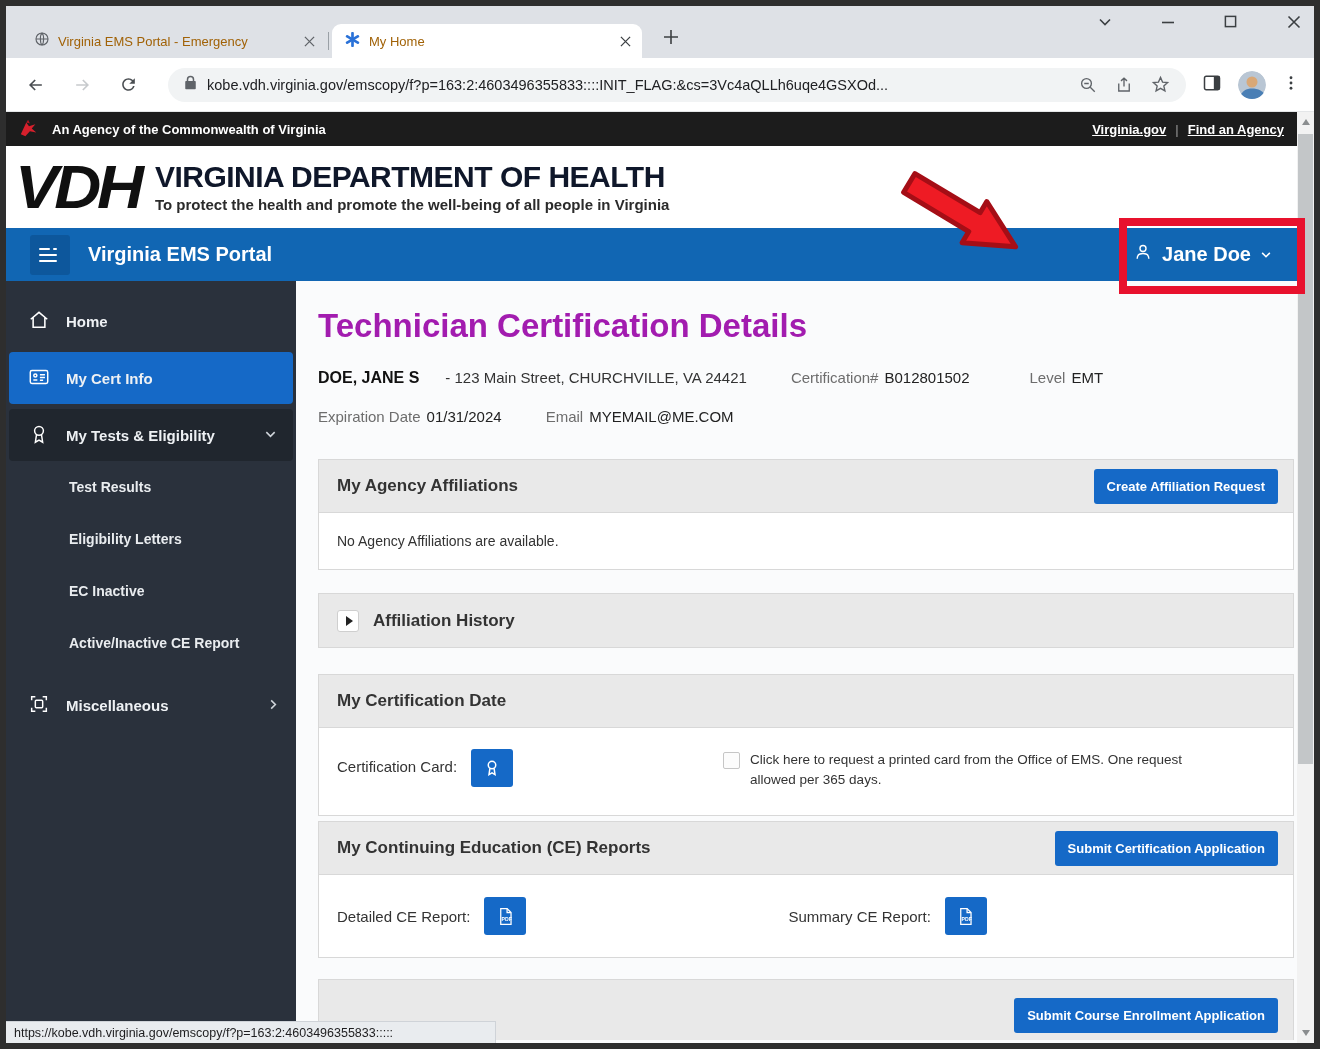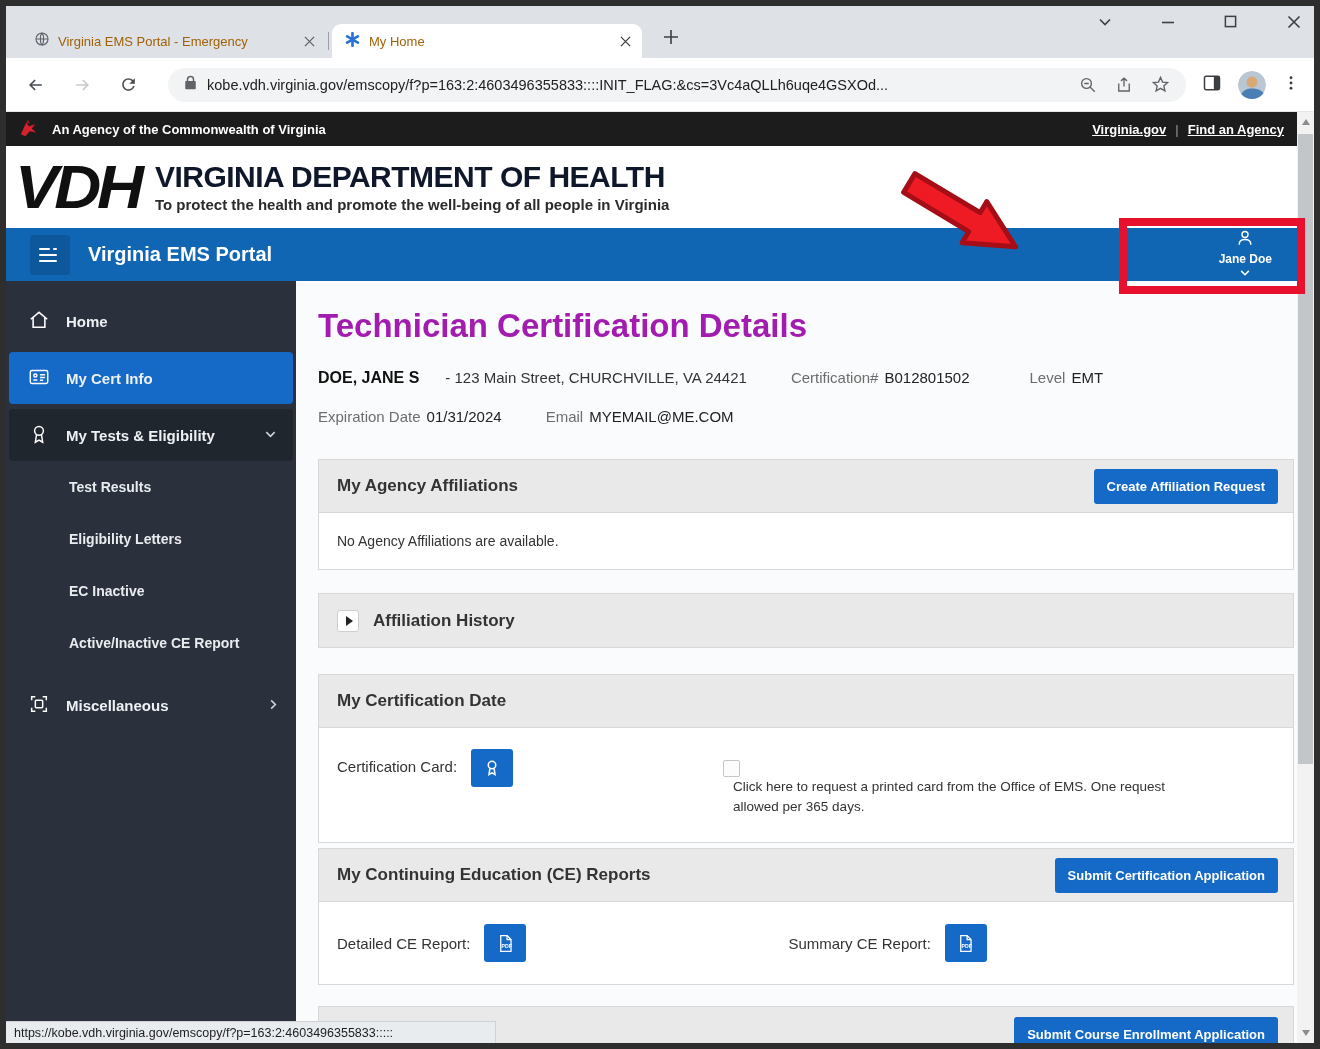--- a/index.html
+++ b/index.html
@@ -50,22 +50,22 @@
   .vdh-tag { font-size:15px; font-weight:700; color:#2b2b2b; margin-top:3px; }
 
   
   .navbar { position:absolute; top:222px; left:0; right:0; height:53px; background:#1166b3;
             display:flex; align-items:center; padding-left:24px; }
   .hamburger { width:40px; height:40px; background:#0d579c; border-radius:3px;
                display:flex; flex-direction:column; justify-content:center; gap:4px; padding-left:9px; }
   .hamburger .r1 { display:flex; gap:3px; }
   .hamburger i { display:block; height:2px; background:#fff; border-radius:1px; }
   .nav-title { color:#fff; font-size:20px; font-weight:700; margin-left:18px; }
-  .user-btn { margin-left:auto; margin-right:42px; display:flex; align-items:center; gap:1px;
-              color:#fff; font-size:12px; font-weight:600;flex-direction:column; }
+  .user-btn { margin-left:auto; margin-right:42px; display:flex; align-items:center; gap:9px;
+              color:#fff; font-size:20px; font-weight:600; }
 
   
   .bodyrow { position:absolute; top:275px; left:0; right:0; bottom:0; display:flex; }
   .sidebar { width:290px; flex-shrink:0; background:#2a313c; padding-top:14px; }
   .side-item { height:52px; margin-bottom:5px; display:flex; align-items:center;
                padding:0 16px 0 22px; color:#eef1f4; font-size:15px; font-weight:600; gap:16px; }
   .side-item.active { background:#1569c7; border-radius:4px; margin-left:3px; margin-right:3px; padding-left:19px; }
   .side-item.expanded { background:#20262e; border-radius:4px; margin-left:3px; margin-right:3px;
                         margin-bottom:0; padding-left:19px; }
   .side-item .chev { margin-left:auto; }
@@ -99,30 +99,30 @@
   .expander { width:22px; height:22px; background:#fff; border:1px solid #cfcfcf; border-radius:3px;
               display:flex; align-items:center; justify-content:center; margin-right:14px; }
   .tri-right { width:0; height:0; border-left:7px solid #222; border-top:5px solid transparent;
                border-bottom:5px solid transparent; margin-left:2px; }
   .card-3 { margin-top:26px; }
   .card-3 .card-body { padding:21px 18px 26px 18px; display:flex; align-items:flex-start; }
   .icon-btn { width:42px; height:38px; background:#1569c7; border:none; border-radius:3px;
               display:flex; align-items:center; justify-content:center; cursor:pointer; }
   .cc-label { font-size:15px; color:#333; margin-top:9px; }
   .cc-btn { margin-left:14px; }
-  .chk-group { display:flex; margin-left:210px; margin-top:9px;flex-direction:column; }
+  .chk-group { display:flex; margin-left:210px; margin-top:1px; }
   .checkbox { width:17px; height:17px; background:#fcfcfc; border:1px solid #c6c6c6; border-radius:2px;
               flex-shrink:0; margin-top:2px; }
   .chk-text { margin-left:10px; width:478px; font-size:13.5px; line-height:1.45; color:#333; }
   .card-4 { margin-top:5px; }
   .card-4 .card-body { padding:22px 18px; display:flex; align-items:center; }
   .ce-label { font-size:15px; color:#333; }
   .ce-sum { margin-left:262px; }
   .card-5 { margin-top:21px; border-bottom:none; }
-  .card-5 .card-header { border-bottom:none; height:60px; align-items:flex-start; padding-top:10px; }
+  .card-5 .card-header { border-bottom:none; height:60px; align-items:flex-start; padding-top:18px; }
 
   
   .statusbar { position:absolute; left:0; bottom:0; height:22px; width:490px; background:#e9ecef;
                border:1px solid #cfd3d8; border-left:none; border-bottom:none;
                display:flex; align-items:center; padding:0 8px; font-size:12.5px; color:#1d1d1f;
                z-index:30; white-space:nowrap; overflow:hidden; }
   .scrollbar { position:absolute; top:106px; right:0; bottom:0; width:17px; background:#f2f2f2; z-index:25; }
   .sb-thumb { position:absolute; top:22px; left:1px; width:15px; height:630px; background:#c3c6c8; }
   .sb-arrow { position:absolute; left:0; width:17px; height:16px; display:flex; align-items:center;
               justify-content:center; }

